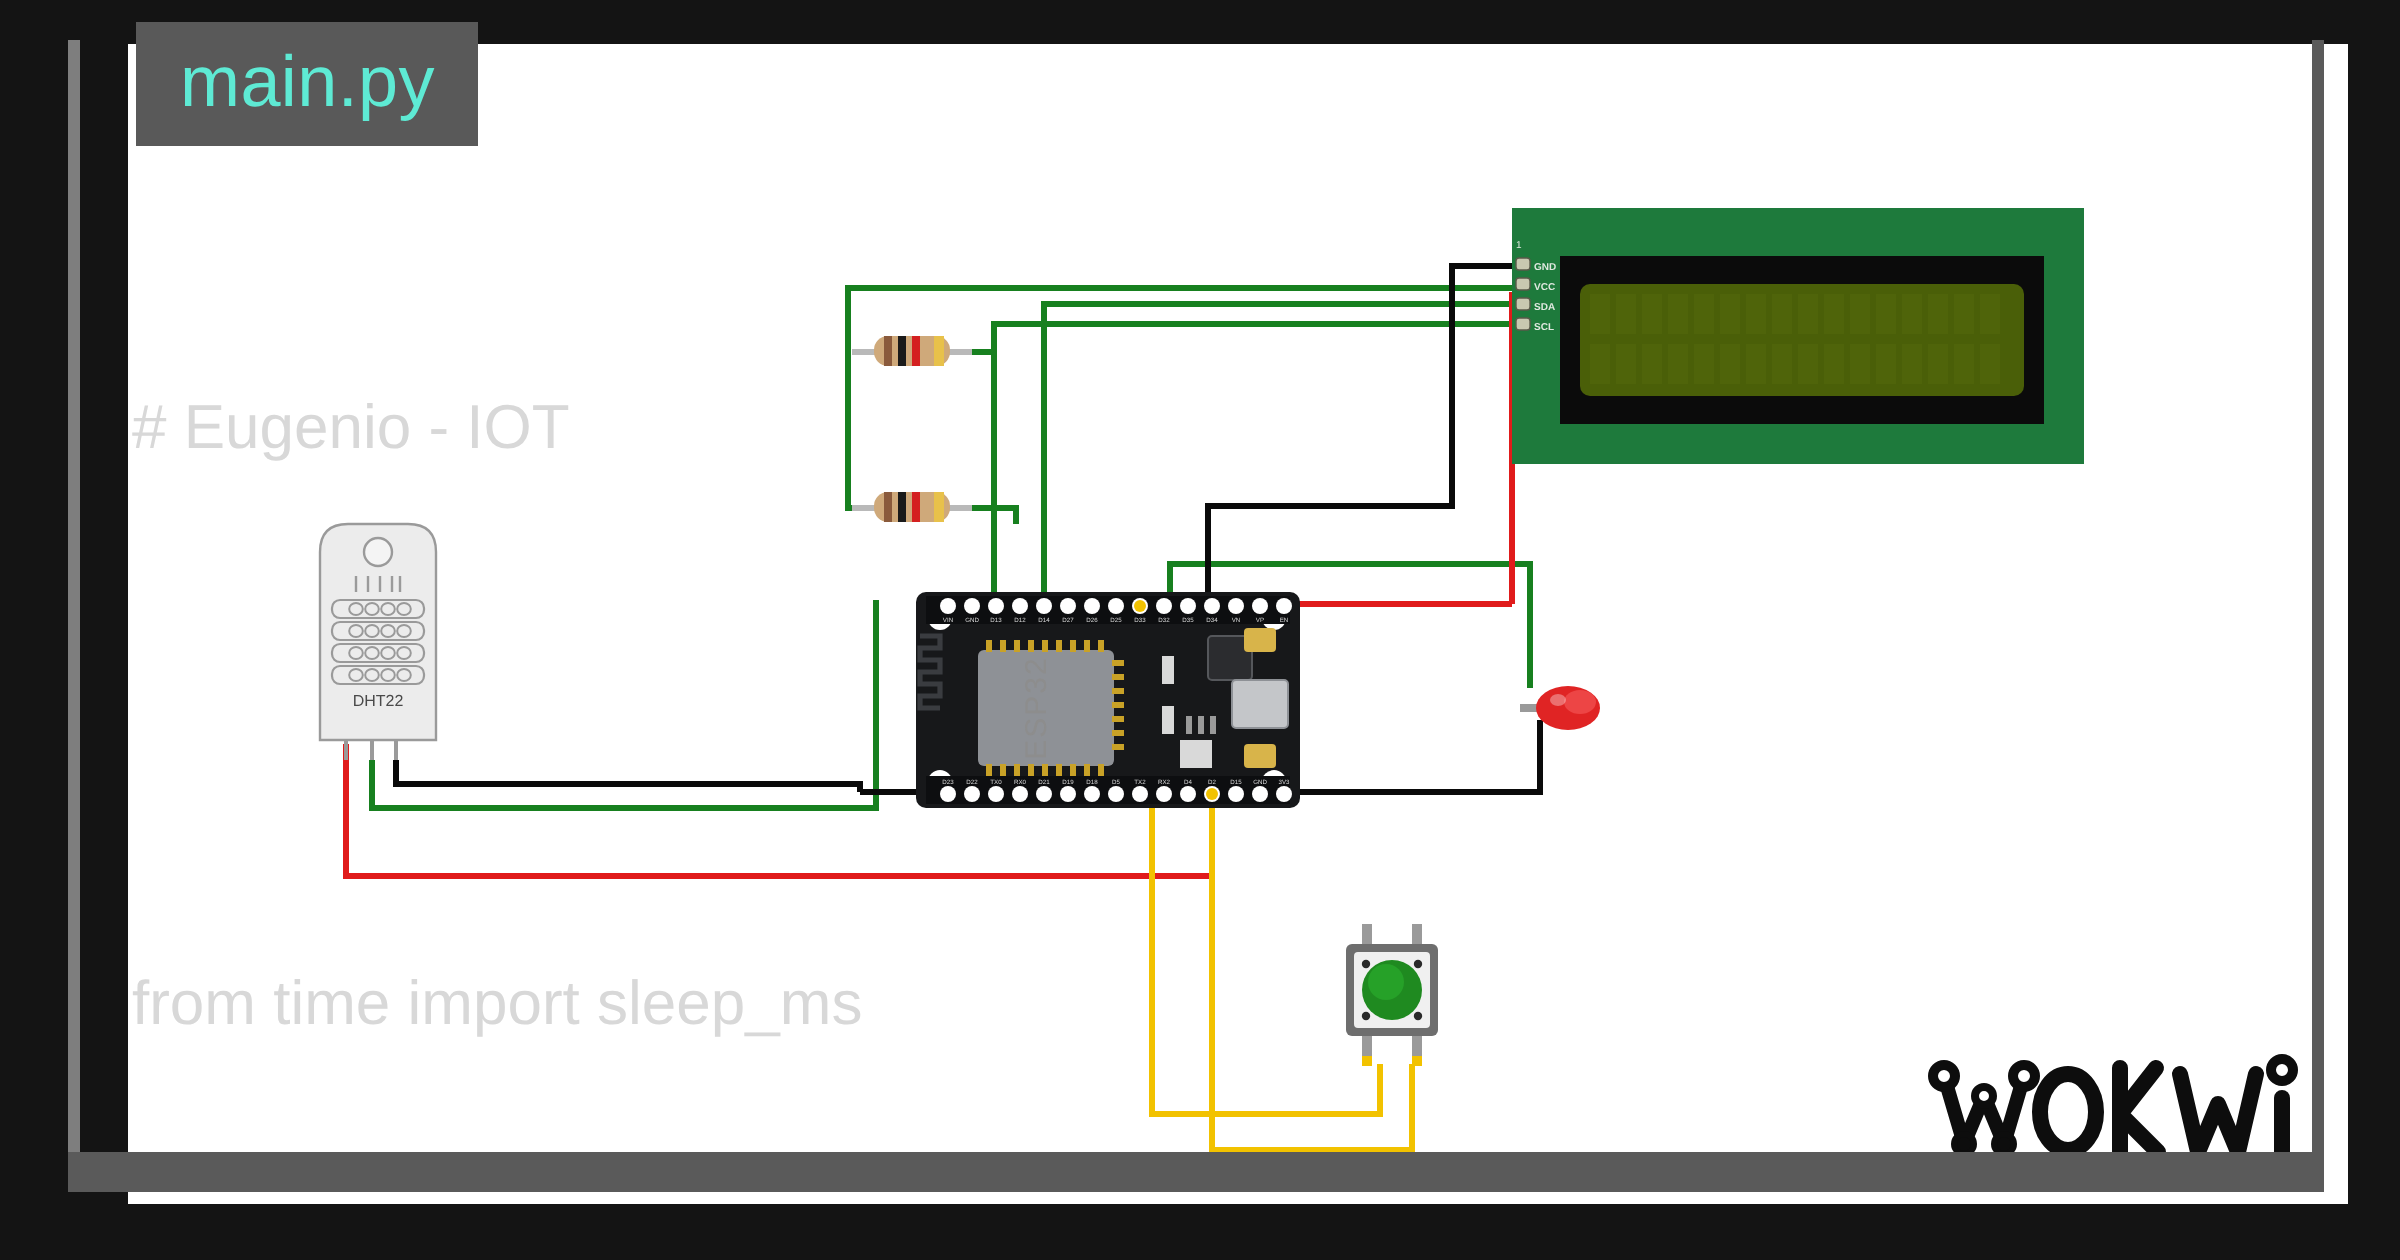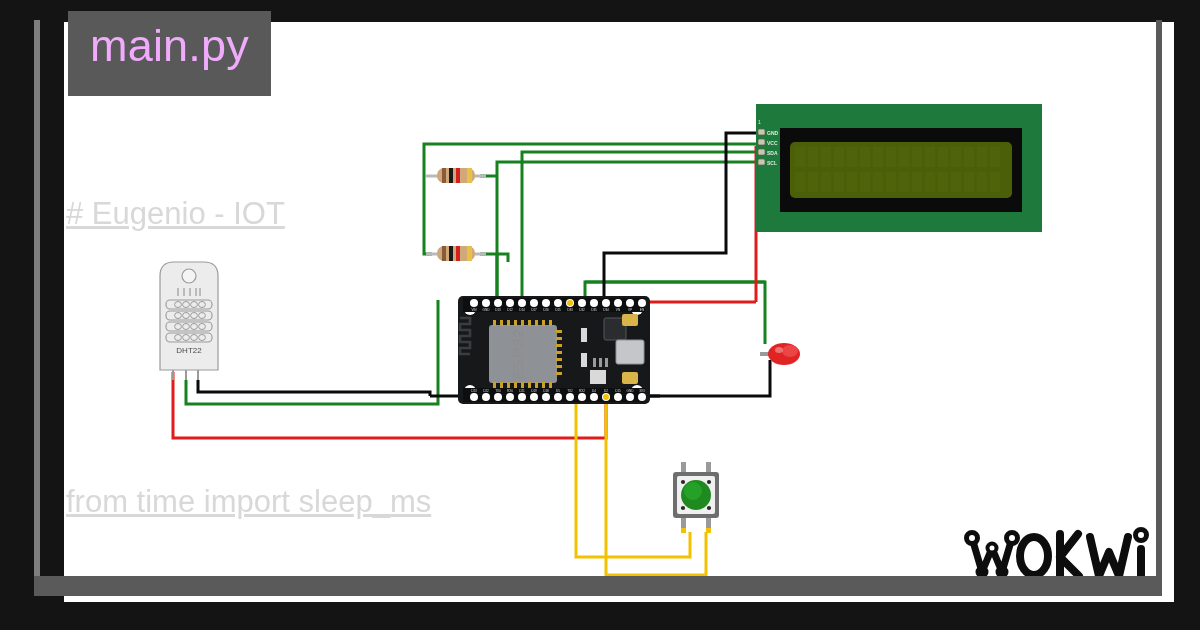--- a/index.html
+++ b/index.html
@@ -34,38 +34,38 @@
   }
   .editor-right-rail {
     position: absolute; left: 1156px; top: 20px;
     width: 6px; height: 576px;
     background: #5a5a5a;
   }
 
   .tab {
     position: absolute; left: 68px; top: 11px;
     background: #595959;
-    color: #f0abfc;
-    font-size: 45px;
+    color: #5eead4;
+    font-size: 36px;
     line-height: 1.0;
-    padding: 12px 22px 28px 22px;
+    padding: 12px 22px 14px 22px;
     letter-spacing: 0.2px;
     white-space: nowrap;
   }
 
   .code {
     position: absolute; left: 66px; top: 94px;
     width: 1000px;
     color: #d8d8d8;
     font-size: 31px;
     line-height: 48px;
     font-family: "Liberation Sans", sans-serif;
     white-space: pre;
   }
-  .code .ln { display: block; height: 48px; text-decoration: underline; }
+  .code .ln { display: block; height: 48px; }
   .code .blank { display: block; height: 48px; }
 
   .lcd-pinlabel { font-size: 5px; font-family: "Liberation Sans", sans-serif; fill: #dfe8df; font-weight: bold; }
   .lcd-num { font-size: 5px; font-family: "Liberation Sans", sans-serif; fill: #dfe8df; }
   .esp-pin { font-size: 3.1px; font-family: "Liberation Sans", sans-serif; fill: #d8d8d8; }
   .esp-brand { font-size: 15px; font-family: "Liberation Sans", sans-serif; fill: #8d8d8d; letter-spacing: 1px; }
   .dht-label { font-size: 8px; font-family: "Liberation Sans", sans-serif; fill: #4a4a4a; }
 </style>
 </head>
 <body>

